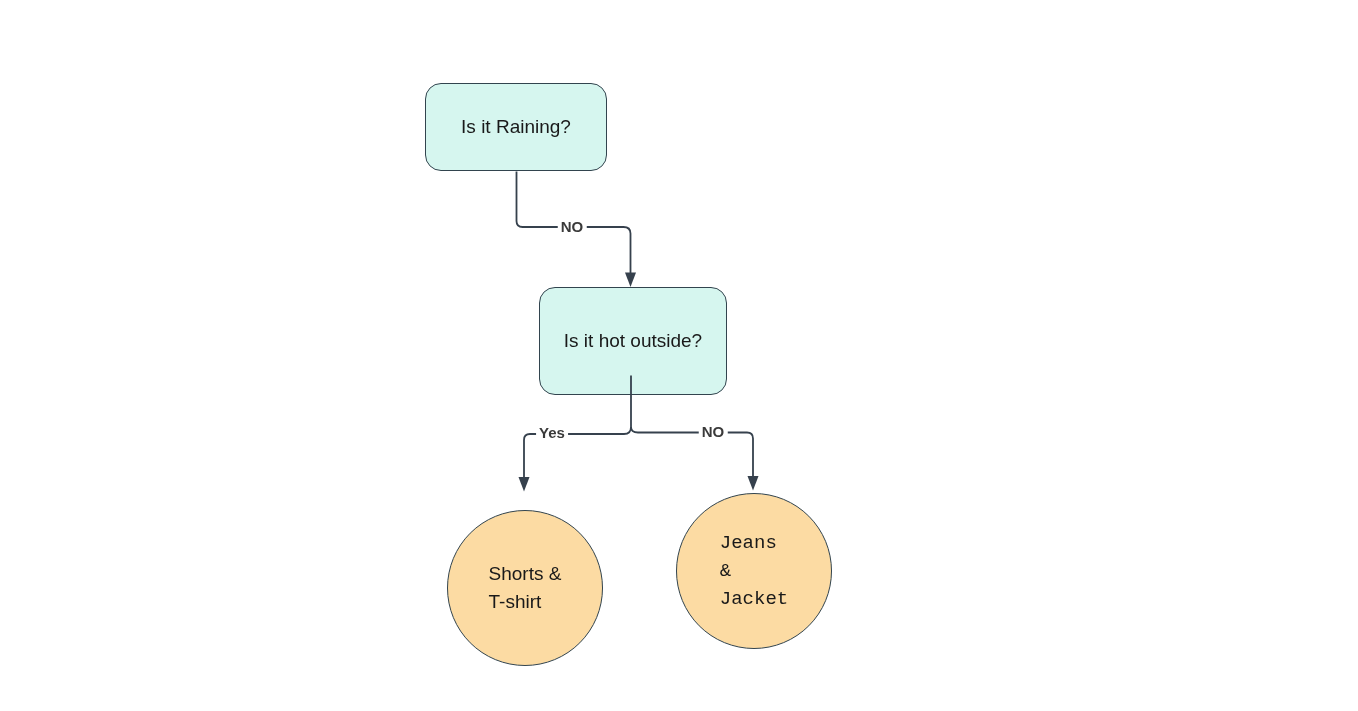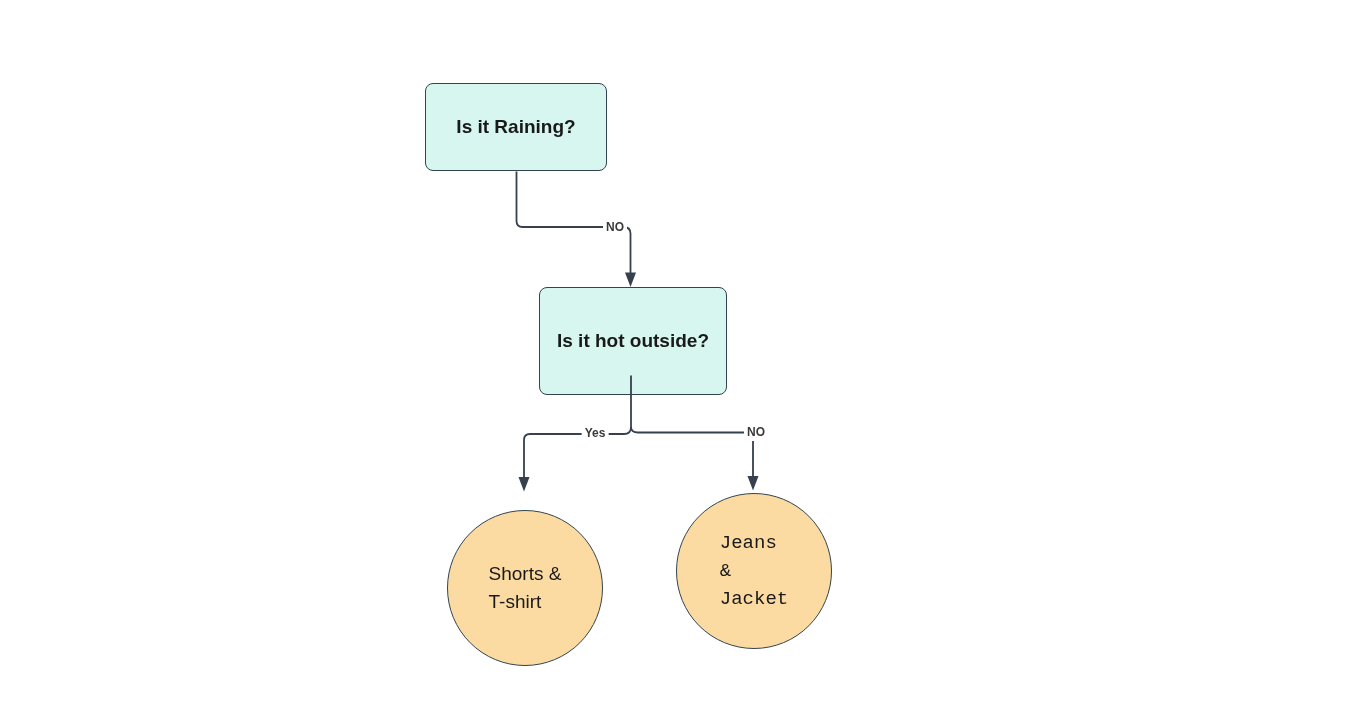--- a/index.html
+++ b/index.html
@@ -43,47 +43,45 @@
     box-sizing:border-box;
     display:flex;
     align-items:center;
     justify-content:center;
     color:var(--node-text);
     font-size:19px;
   }
   .decision{
     background:var(--decision-fill);
     border:1.6px solid var(--node-stroke);
-    border-radius:8px;
-    font-weight:bold;
+    border-radius:16px;
   }
   .outcome{
     background:var(--outcome-fill);
     border:1.6px solid var(--node-stroke);
     border-radius:50%;
   }
   .outcome .lines{
     text-align:left;
     line-height:28px;
   }
   .decision-1{left:425px; top:83px; width:182px; height:88px;}
   .decision-2{left:539px; top:287px; width:188px; height:108px;}
   .outcome-left{left:447px; top:510px; width:156px; height:156px;}
   .outcome-right{left:676px; top:493px; width:156px; height:156px;font-family:Liberation Mono, monospace;}
   .edge-label{
     position:absolute;
     transform:translate(-50%,-50%);
     background:var(--canvas-bg);
     color:var(--edge-label-color);
-    font-size:12px;
+    font-size:15px;
     font-weight:bold;
     padding:0 3px;
     line-height:18px;
     white-space:nowrap;
-    margin-left:43px;
   }
   .edge-label-no1{left:572px; top:227px;}
   .edge-label-yes{left:552px; top:433px;}
   .edge-label-no2{left:713px; top:432px;}
 </style>
 </head>
 <body>
 
 <div class="canvas">
 

